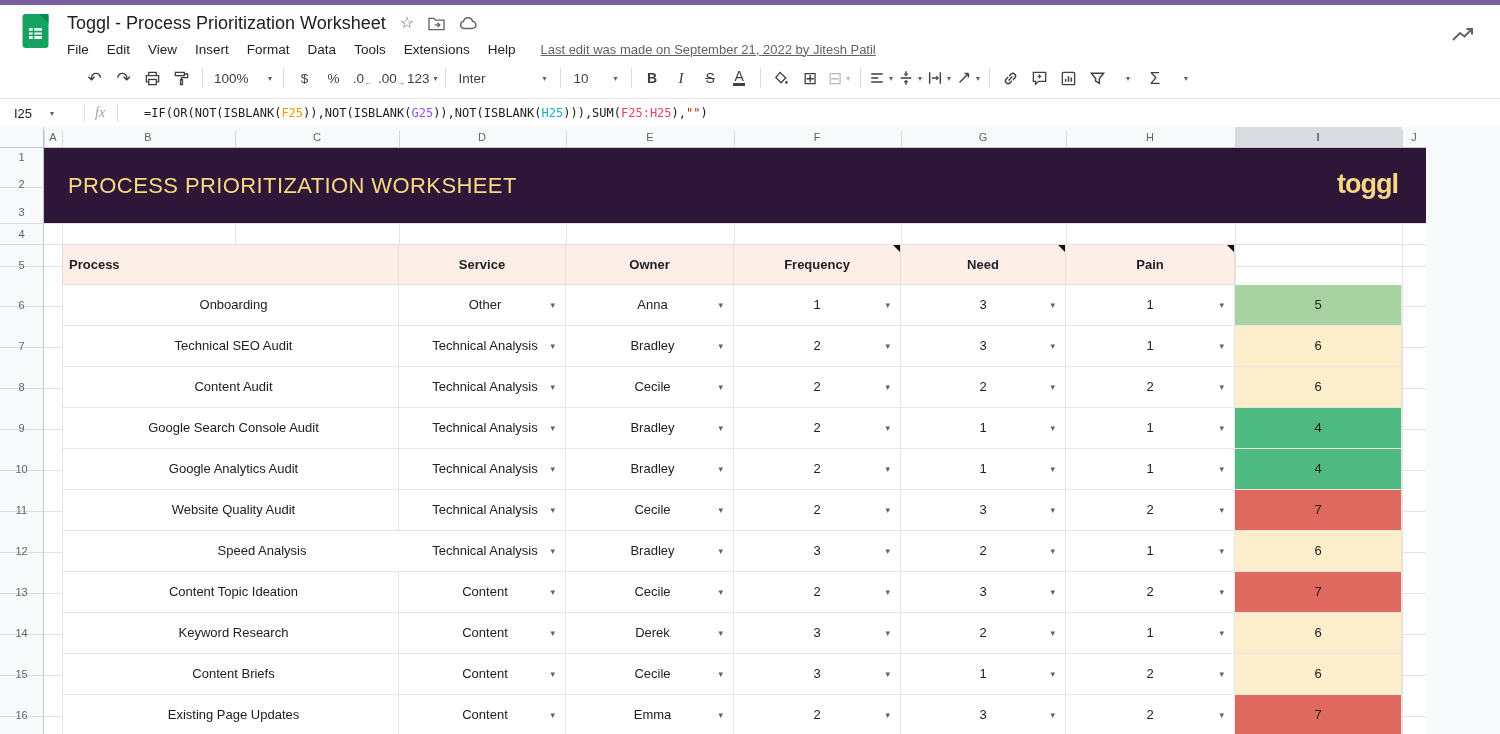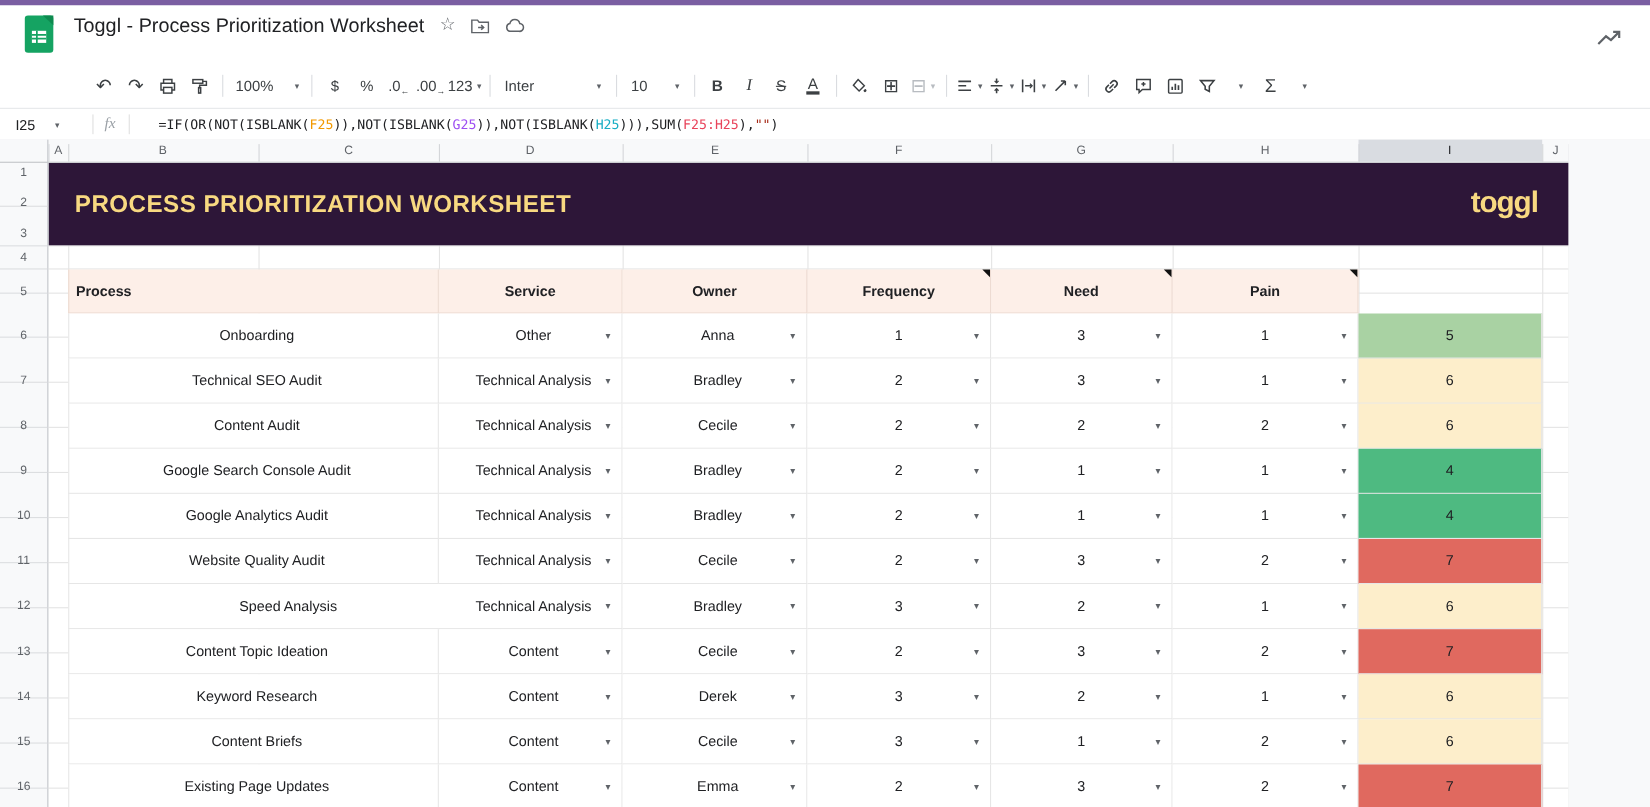--- a/index.html
+++ b/index.html
@@ -64,21 +64,21 @@
   .rowlabel{position:absolute;left:0;width:43px;text-align:center;font-size:11px;color:#5f6368;
             transform:translateY(-50%);}
   .rowtick{position:absolute;left:0;width:43px;height:1px;background:#dcdee0;}
   .gl-v{position:absolute;top:21px;width:1px;height:586px;background:#e4e4e4;}
   .gl-h{position:absolute;left:44px;width:1382px;height:1px;background:#e4e4e4;}
   .void{position:absolute;left:1426px;top:0;width:74px;height:607px;background:#f8f9fa;}
 
   
   .banner{position:absolute;left:44px;top:21px;width:1382px;height:75px;background:#2d1638;}
   .banner-title{position:absolute;left:24px;top:0;height:90px;line-height:75px;
-                font-size:22px;font-weight:700;letter-spacing:.4px;color:#f8d981;white-space:nowrap;}
+                font-size:22px;font-weight:400;letter-spacing:.4px;color:#f8d981;white-space:nowrap;}
   .banner-logo{position:absolute;right:28px;top:0;height:75px;line-height:73px;
                font-size:27px;font-weight:800;letter-spacing:-1px;color:#f8d981;}
 
   
   .th{position:absolute;top:118px;height:40px;background:#fdefe8;box-sizing:border-box;
       border-right:1px solid #eddbd2;border-bottom:1px solid #eddbd2;
       font-weight:bold;font-size:13px;color:#202124;line-height:39px;text-align:center;}
   .th0{left:62px;width:337px;text-align:left;padding-left:6px;border-left:1px solid #eddbd2;}
   .th1{left:399px;width:167px;}
   .th2{left:566px;width:168px;}
@@ -120,20 +120,32 @@
             <path d="M1 2h5.5L8 4h9v10H1z"></path>
               <path d="M7 9h5M10 6.8L12.4 9 10 11.2"></path>
           </svg>
         </span>
         <span class="t-ic">
           <svg width="18" height="14" viewBox="0 0 18 14" fill="none" stroke="#5f6368" stroke-width="1.4">
             <path d="M5 12.5a3.6 3.6 0 01-.5-7.1 4.6 4.6 0 019-.1 3.1 3.1 0 01-.4 7.2z"></path>
           </svg>
         </span>
       </div>
+      <nav class="menu-row" id="menuRow">
+          <span class="menu-item">File</span>
+          <span class="menu-item">Edit</span>
+          <span class="menu-item">View</span>
+          <span class="menu-item">Insert</span>
+          <span class="menu-item">Format</span>
+          <span class="menu-item">Data</span>
+          <span class="menu-item">Tools</span>
+          <span class="menu-item">Extensions</span>
+          <span class="menu-item">Help</span>
+          <span class="last-edit">Last edit was made on September 21, 2022 by Jitesh Patil</span>
+        </nav>
     </div>
     <svg class="trending" width="26" height="24" viewBox="0 0 26 24" fill="none" stroke="#5f6368" stroke-width="2">
       <path d="M3 17l7-7 4.5 3.5L22 6"></path>
         <path d="M16.5 6H22v5.5"></path>
     </svg>
   </header>
 
   <div class="toolbar">
     <span class="tbn glyph">↶</span>
     <span class="tbn glyph">↷</span>

